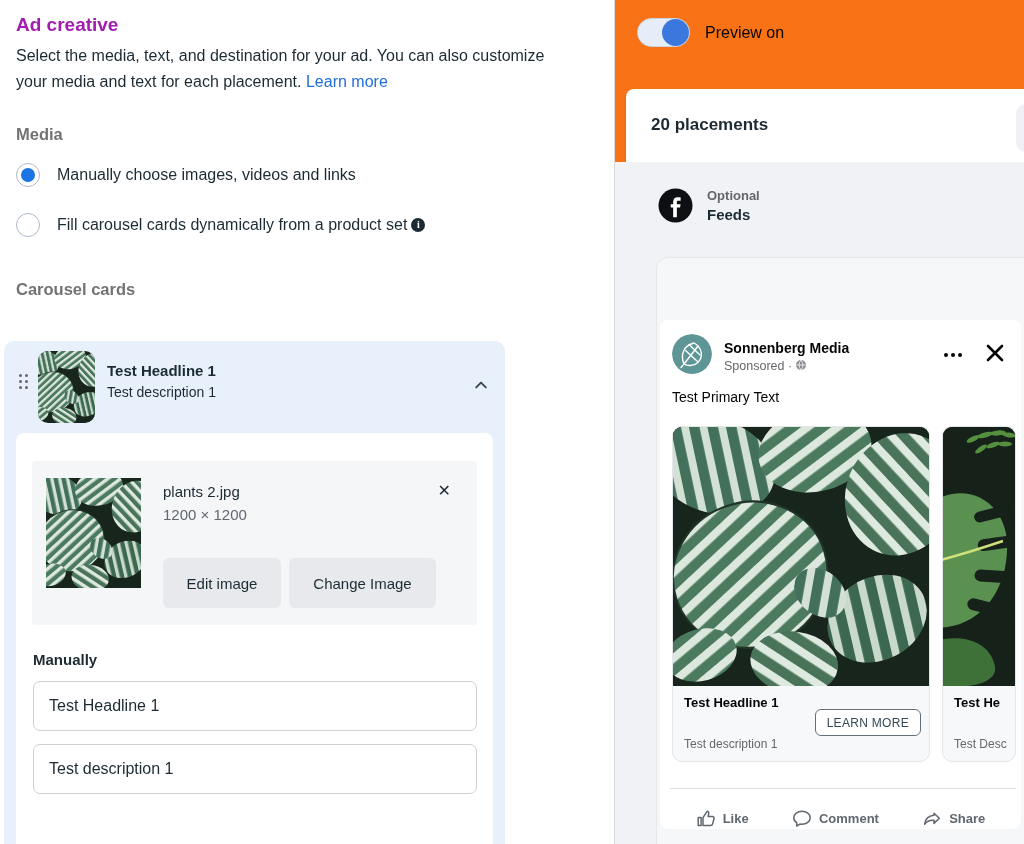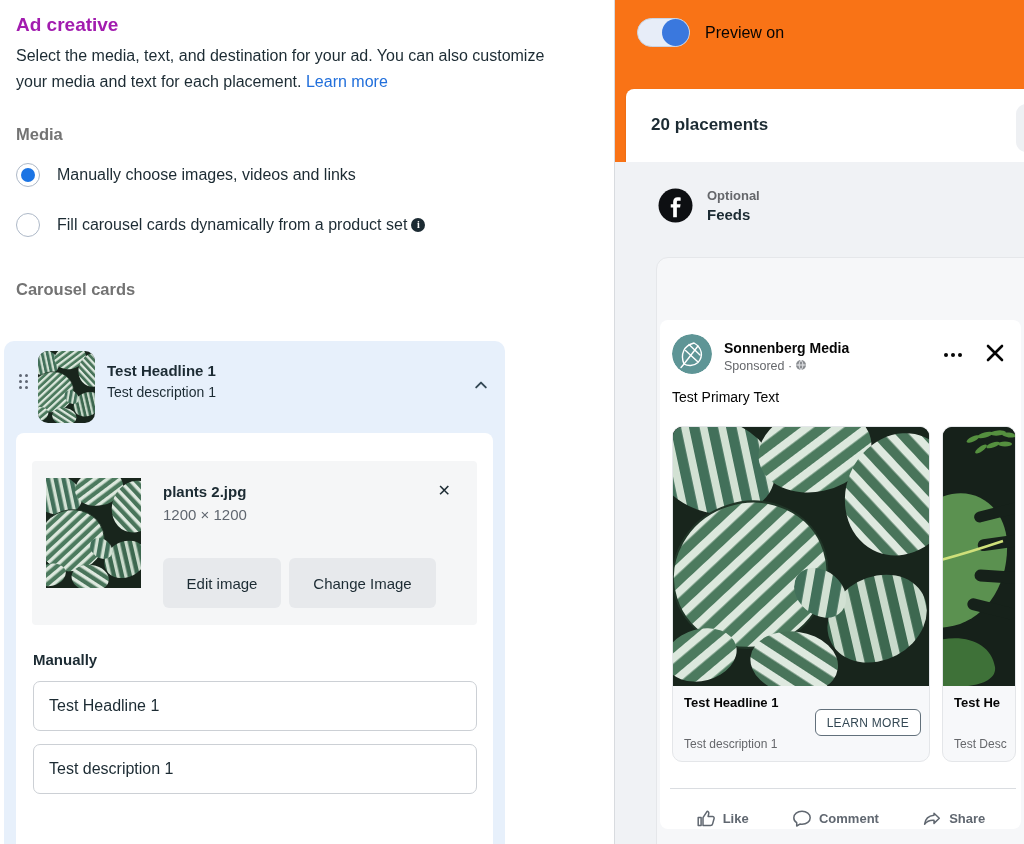--- a/index.html
+++ b/index.html
@@ -25,21 +25,21 @@
   .drag-handle i { width:3px; height:3px; border-radius:50%; background:#5f6673; }
   .bc-thumb { position:absolute; left:34px; top:10px; width:57px; height:72px; border-radius:10px; overflow:hidden; }
   .bc-titles { position:absolute; left:103px; top:21px; }
   .bc-titles .t1 { font-size:15px; font-weight:700; color:#1c2b33; margin-bottom:5px; }
   .bc-titles .t2 { font-size:14px; color:#1c2b33; }
   .chev { position:absolute; right:16px; top:36px; width:16px; height:16px; cursor:pointer; }
 
   .white-card { position:absolute; left:12px; top:92px; width:477px; height:411px; background:#fff; border-radius:8px 8px 0 0; }
   .media-box { position:relative; margin:28px 16px 0 16px; height:164px; background:#f5f6f7; border-radius:4px; }
   .media-thumb { position:absolute; left:14px; top:17px; width:95px; height:110px; overflow:hidden; }
-  .media-name { position:absolute; left:131px; top:22px; font-size:15px; font-weight:700; color:#1c2b33; }
+  .media-name { position:absolute; left:131px; top:22px; font-size:15px; font-weight:400; color:#1c2b33; }
   .media-dims { position:absolute; left:131px; top:45px; font-size:15px; color:#606770; }
   .media-close { position:absolute; right:26px; top:22px; font-size:16px; color:#1c2b33; cursor:pointer; line-height:1; }
   .btn { position:absolute; top:97px; height:50px; background:#e7e9ec; border:none; border-radius:6px; font-size:15px; color:#1c2b33; font-family:inherit; cursor:pointer; }
   .btn.edit { left:131px; width:118px; }
   .btn.change { left:257px; width:147px; }
   .field-label { margin:26px 16px 0 17px; font-size:15px; font-weight:700; color:#1c2b33; }
   .field-label .sep { color:#606770; font-weight:700; }
   .field-label .opt { color:#606770; font-weight:700; }
   .text-input { display:block; margin:13px 16px 0 17px; width:444px; height:50px; border:1px solid #ccd0d5; border-radius:7px; padding:0 15px; font-size:16px; color:#1c2b33; font-family:inherit; background:#fff; }
 

